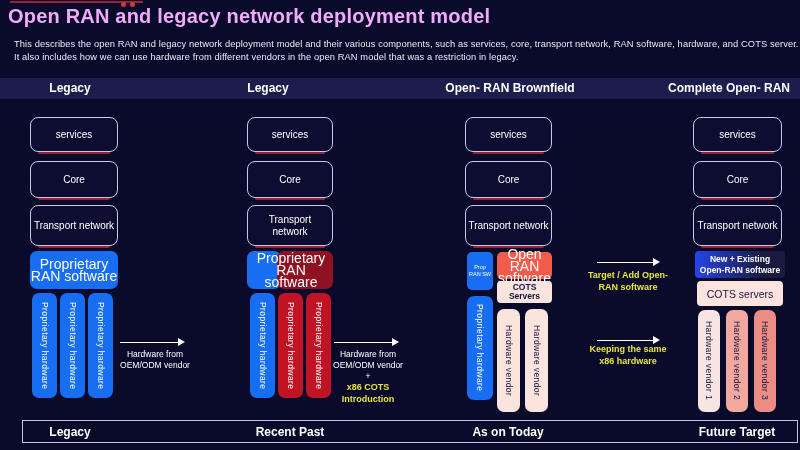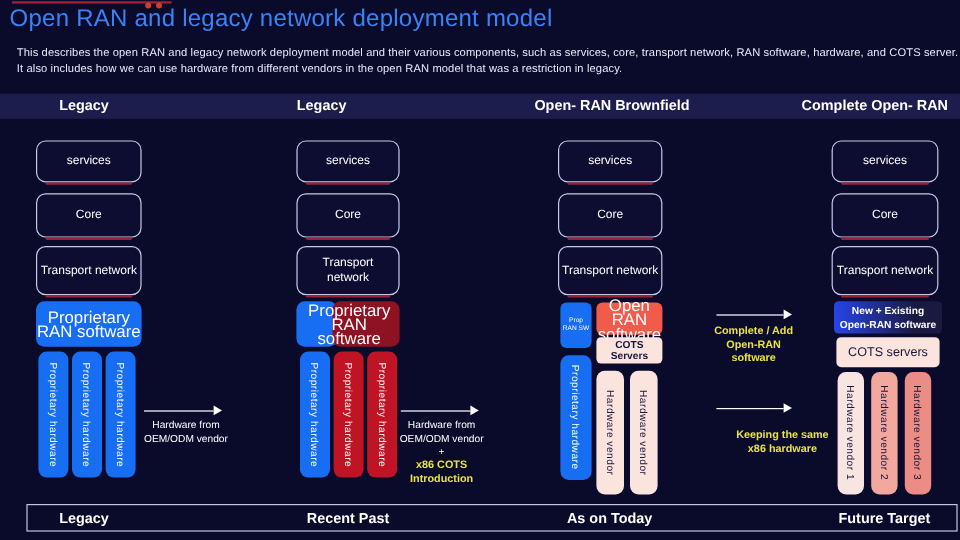--- a/index.html
+++ b/index.html
@@ -7,21 +7,21 @@
     position:relative; width:800px; height:450px;
     background:var(--background,#0a0a2b);
     font-family:"Liberation Sans",sans-serif;
     overflow:hidden; color:#fff;
   }
   
   .accent-line{position:absolute;left:10px;top:1px;width:133px;height:2px;background:var(--accent-line,#97223a);}
   .accent-dot{position:absolute;top:2px;width:5px;height:5px;border-radius:50%;background:#c9402e;}
   .dot1{left:121px;} .dot2{left:130px;}
 
-  .title{position:absolute;left:8px;top:5px;font-size:20px;font-weight:400;letter-spacing:.2px;color:#3b82f6;white-space:nowrap;}
+  .title{position:absolute;left:8px;top:5px;font-size:20px;font-weight:700;letter-spacing:.2px;color:#f0abfc;white-space:nowrap;}
   .desc{position:absolute;left:14px;font-size:9.3px;color:#e9ebf7;letter-spacing:.1px;white-space:nowrap;}
   .desc1{top:39px;} .desc2{top:52px;}
 
   .header-bar{position:absolute;left:0;top:78px;width:800px;height:21px;background:var(--header-bar,#1d1d4d);}
   .col-header{position:absolute;top:81px;transform:translateX(-50%);font-size:12px;font-weight:bold;white-space:nowrap;color:#fff;}
 
   .footer-bar{position:absolute;left:22px;top:420px;width:776px;height:23px;border:1px solid #c3c6da;box-sizing:border-box;background:transparent;}
   .footer-label{position:absolute;top:425px;transform:translateX(-50%);font-size:12px;font-weight:bold;white-space:nowrap;color:#fff;}
 
   
@@ -119,23 +119,23 @@
   <div class="obox" style="left:465px;top:161px;width:87px;height:37px;">Core</div>
   <div class="obox" style="left:465px;top:205px;width:87px;height:41px;">Transport network</div>
   <div class="fill blue" style="left:467px;top:252px;width:26px;height:38px;font-size:5.5px;line-height:7px;border-radius:5px;padding:1px;">Prop RAN SW</div>
   <div class="fill orange sw-label" style="left:497px;top:252px;width:55px;height:27px;border-radius:5px;">Open RAN software</div>
   <div class="fill pink" style="left:497px;top:281px;width:55px;height:22px;border-radius:4px;font-size:8.5px;font-weight:bold;line-height:9.5px;">COTS Servers</div>
   <div class="vbox blue" style="left:467px;top:296px;width:26px;height:104px;">Proprietary hardware</div>
   <div class="vbox pink pinkish" style="left:497px;top:309px;width:23px;height:103px;">Hardware vendor</div>
   <div class="vbox pink pinkish" style="left:525px;top:309px;width:23px;height:103px;">Hardware vendor</div>
 
   <div class="arrow" style="left:597px;top:262px;width:56px;"></div>
-  <div class="ann yellow" style="left:588px;top:270px;width:80px;">Complete / Add Open-RAN software</div>
+  <div class="ann yellow" style="left:588px;top:270px;width:80px;">Target / Add Open-RAN software</div>
   <div class="arrow" style="left:597px;top:340px;width:56px;"></div>
-  <div class="ann yellow" style="left:588px;top:357px;width:80px;margin-left:24px;">Keeping the same x86 hardware</div>
+  <div class="ann yellow" style="left:588px;top:344px;width:80px;">Keeping the same x86 hardware</div>
 
   <div class="obox" style="left:693px;top:117px;width:89px;height:35px;">services</div>
   <div class="obox" style="left:693px;top:161px;width:89px;height:37px;">Core</div>
   <div class="obox" style="left:693px;top:205px;width:89px;height:41px;">Transport network</div>
   <div class="grad-box" style="left:695px;top:251px;width:90px;height:27px;">New + Existing Open-RAN software</div>
   <div class="fill pink" style="left:697px;top:281px;width:86px;height:25px;border-radius:4px;font-size:10.5px;">COTS servers</div>
   <div class="vbox pinkish" style="left:698px;top:310px;width:22px;height:102px;background:#f8e4e0;">Hardware vendor 1</div>
   <div class="vbox pinkish" style="left:726px;top:310px;width:22px;height:102px;background:var(--salmon-2,#f3a89f);">Hardware vendor 2</div>
   <div class="vbox pinkish" style="left:754px;top:310px;width:22px;height:102px;background:var(--salmon-3,#eb8d85);">Hardware vendor 3</div>
 

